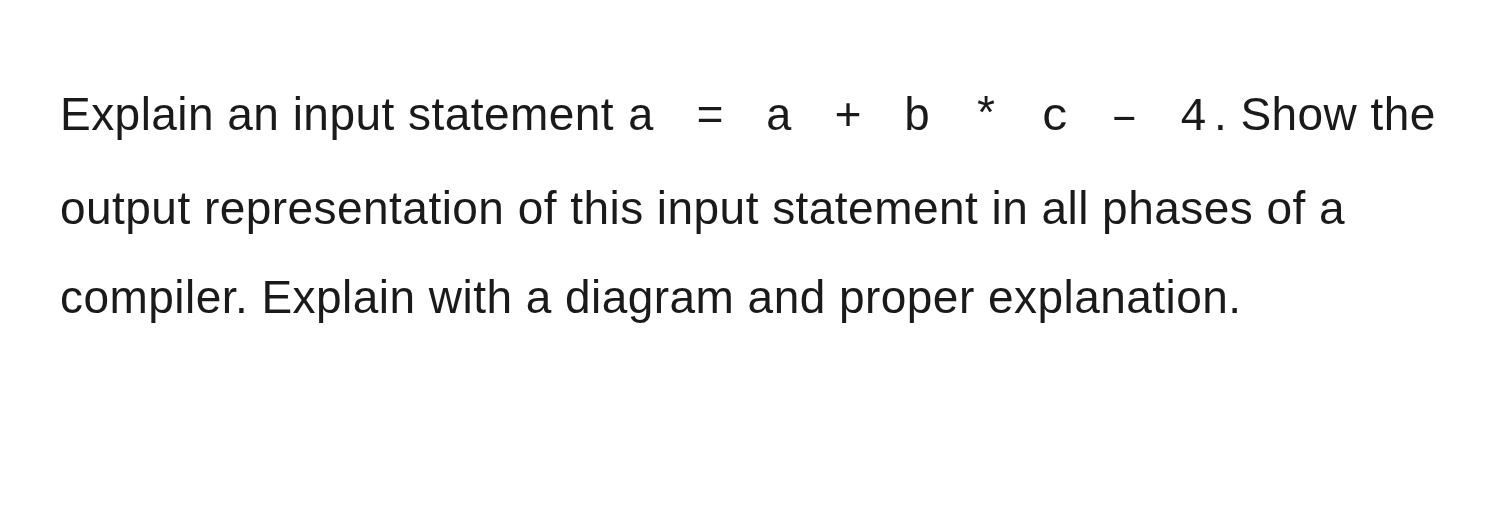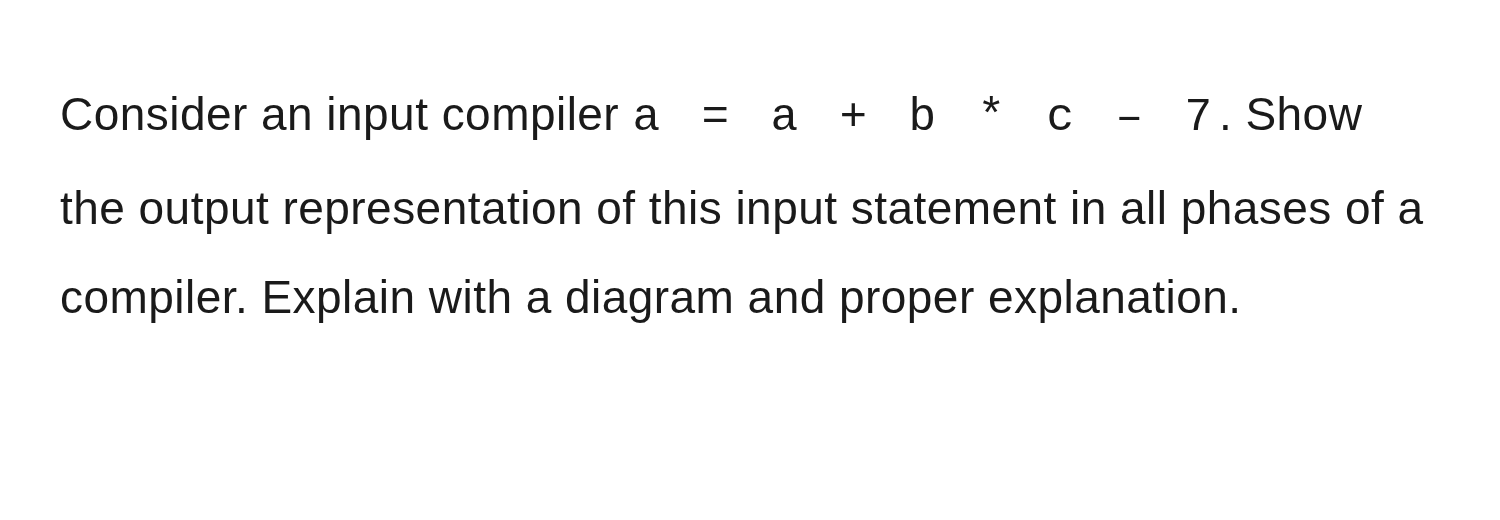--- a/index.html
+++ b/index.html
@@ -23,14 +23,14 @@
     }
     .code {
       font-family: "Courier New", Courier, monospace;
       letter-spacing: 0.15em;
     }
   </style>
 </head>
 <body>
 
 <div class="content">
-  <span>Consider an input compiler </span><span class="code">a = a + b * c – 7</span><span>. Show the output representation of this input statement in all phases of a compiler. Explain with a diagram and proper explanation.</span>
+  <span>Explain an input statement </span><span class="code">a = a + b * c – 4</span><span>. Show the output representation of this input statement in all phases of a compiler. Explain with a diagram and proper explanation.</span>
 </div>
 
 </body></html>

